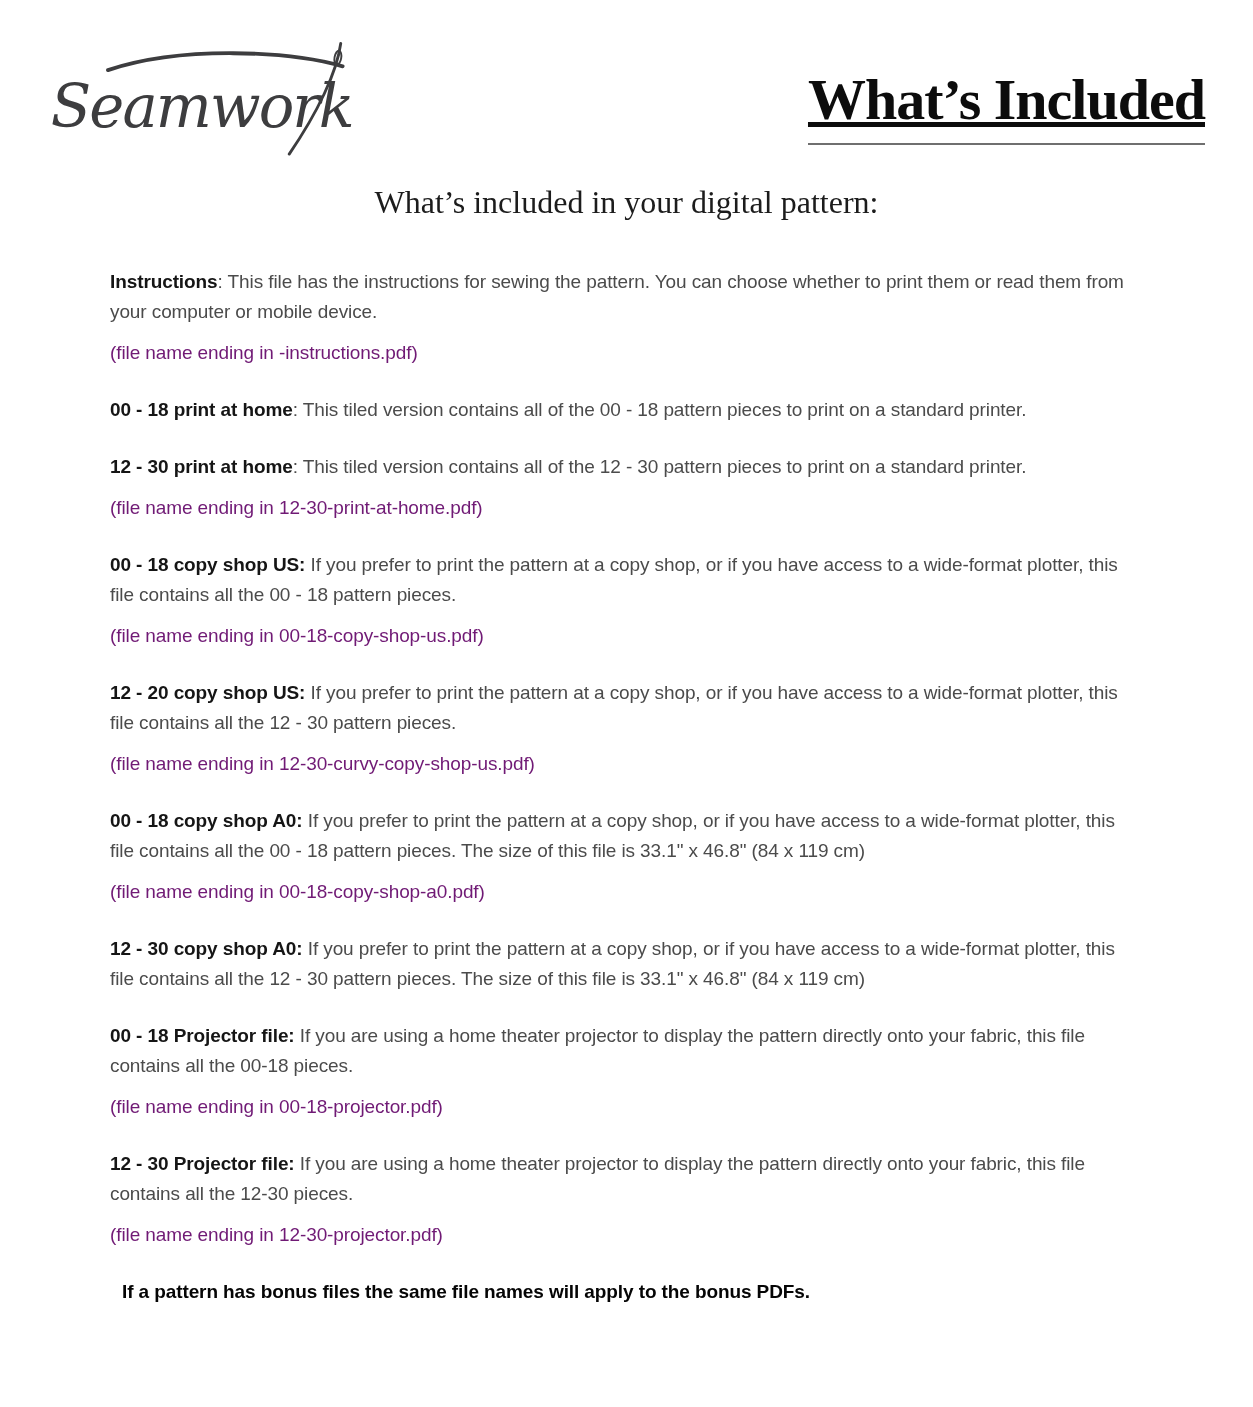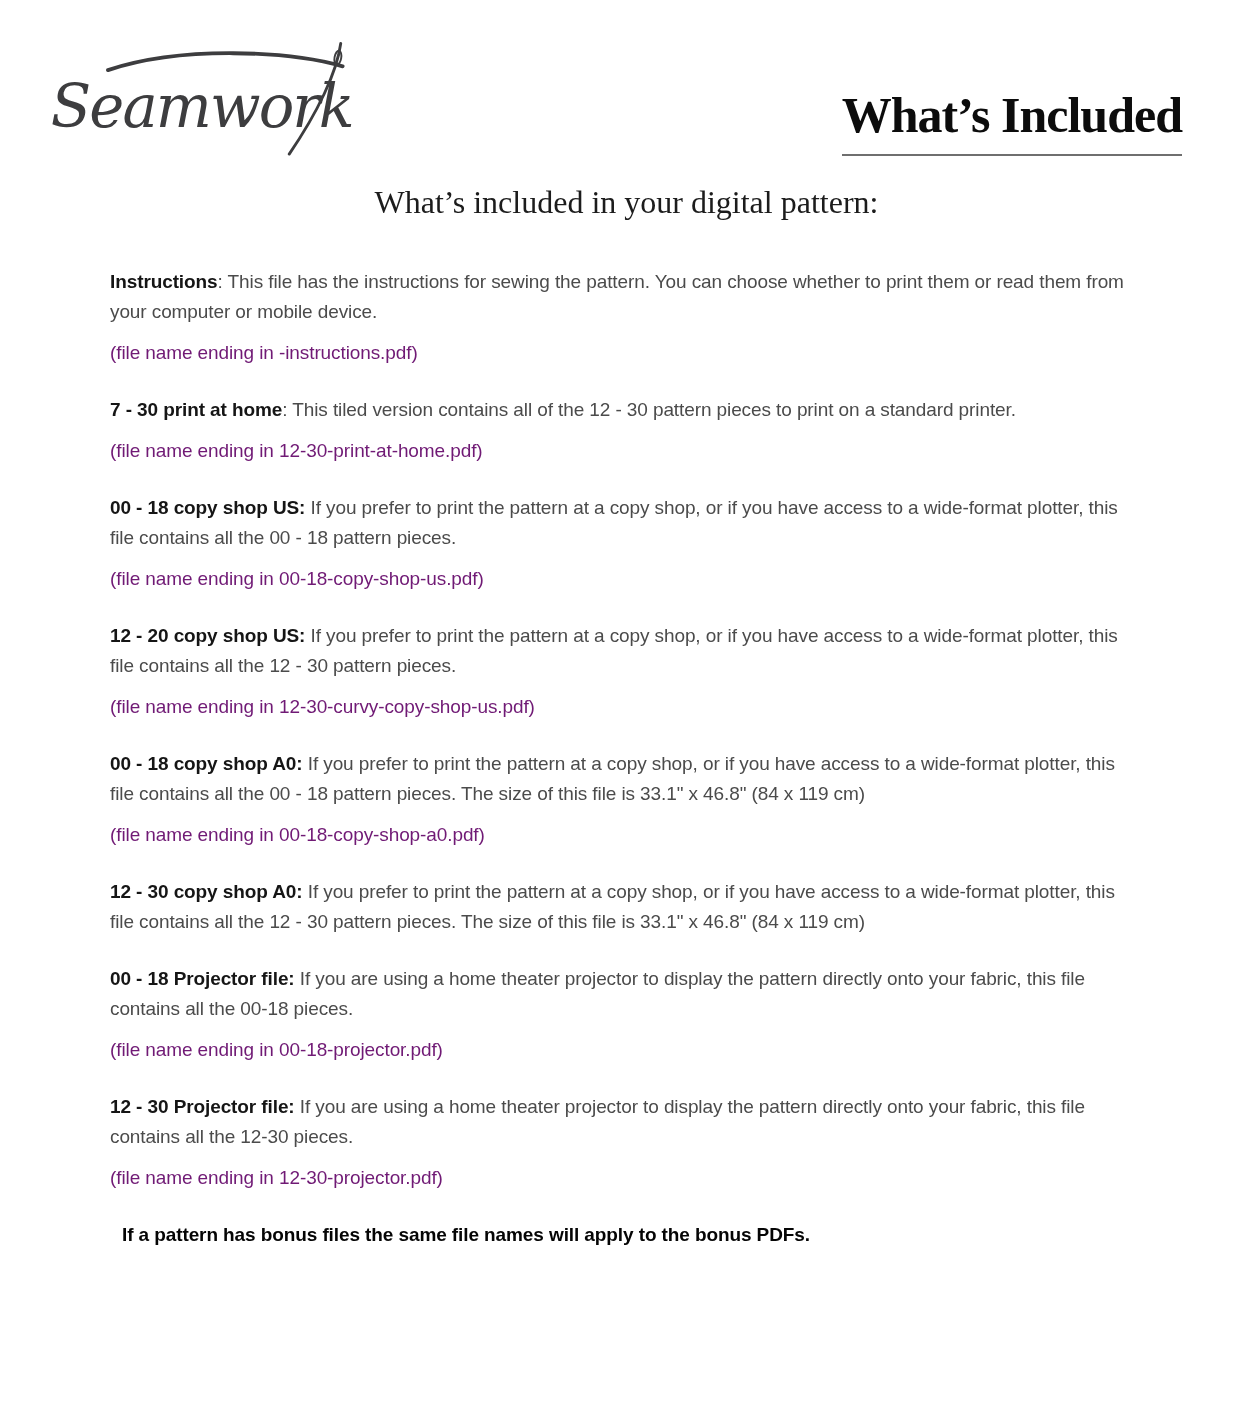--- a/index.html
+++ b/index.html
@@ -12,40 +12,41 @@
     height: 1407px;
     margin: 0 auto;
     background: #ffffff;
     overflow: hidden;
   }
 
   
   .header {
     display: flex;
     justify-content: space-between;
-    align-items: flex-end;
-    padding: 32px 71px 0 45px;
+    align-items: center;
+    padding: 32px 48px 0 45px;
   }
   .logo { width: 332px; height: 124px; }
   .logo svg { display: block; width: 100%; height: 100%; }
   .logo text {
     font-family: "DejaVu Serif", serif;
     font-style: italic;
   }
   .title-wrap { margin-top: 28px; text-align: right; }
   .title-wrap h1 {
     display: inline-block;
     font-family: "Liberation Serif", "DejaVu Serif", serif;
     font-weight: 700;
-    font-size: 50px;
+    font-size: 58px;
     line-height: 1;
     letter-spacing: -1px;
     color: #0c0c0c;
     padding-bottom: 14px;
     border-bottom: 2px solid #6f6f6f;
+    text-decoration: underline;
   }
 
   
   .subheading {
     margin-top: 28px;
     text-align: center;
     font-family: "Liberation Serif", "DejaVu Serif", serif;
     font-weight: 400;
     font-size: 32px;
     color: #1c1c1c;
@@ -107,24 +108,25 @@
   <h2 class="subheading">What’s included in your digital pattern:</h2>
 
   <div class="content">
 
     <section class="entry">
       <p class="desc"><strong class="label">Instructions</strong><span class="sep">: </span><span class="body-text">This file has the instructions for sewing the pattern. You can choose whether to print them or read them from your computer or mobile device.</span></p>
       <p class="file-note">(file name ending in -instructions.pdf)</p>
     </section>
 
     <section class="entry">
+      <p class="desc"><strong class="label">00 - 18 print at home</strong><span class="sep">: </span><span class="body-text">This tiled version contains all of the 00 - 18 pattern pieces to print on a standard printer.</span></p>
     </section>
 
     <section class="entry">
-      <p class="desc"><strong class="label">7 - 30 print at home</strong><span class="sep">: </span><span class="body-text">This tiled version contains all of the 12 - 30 pattern pieces to print on a standard printer.</span></p>
+      <p class="desc"><strong class="label">12 - 30 print at home</strong><span class="sep">: </span><span class="body-text">This tiled version contains all of the 12 - 30 pattern pieces to print on a standard printer.</span></p>
       <p class="file-note">(file name ending in 12-30-print-at-home.pdf)</p>
     </section>
 
     <section class="entry">
       <p class="desc"><strong class="label">00 - 18 copy shop US:</strong><span class="sep"> </span><span class="body-text">If you prefer to print the pattern at a copy shop, or if you have access to a wide-format plotter, this file contains all the 00 - 18 pattern pieces.</span></p>
       <p class="file-note">(file name ending in 00-18-copy-shop-us.pdf)</p>
     </section>
 
     <section class="entry">
       <p class="desc"><strong class="label">12 - 20 copy shop US:</strong><span class="sep"> </span><span class="body-text">If you prefer to print the pattern at a copy shop, or if you have access to a wide-format plotter, this file contains all the 12 - 30 pattern pieces.</span></p>

